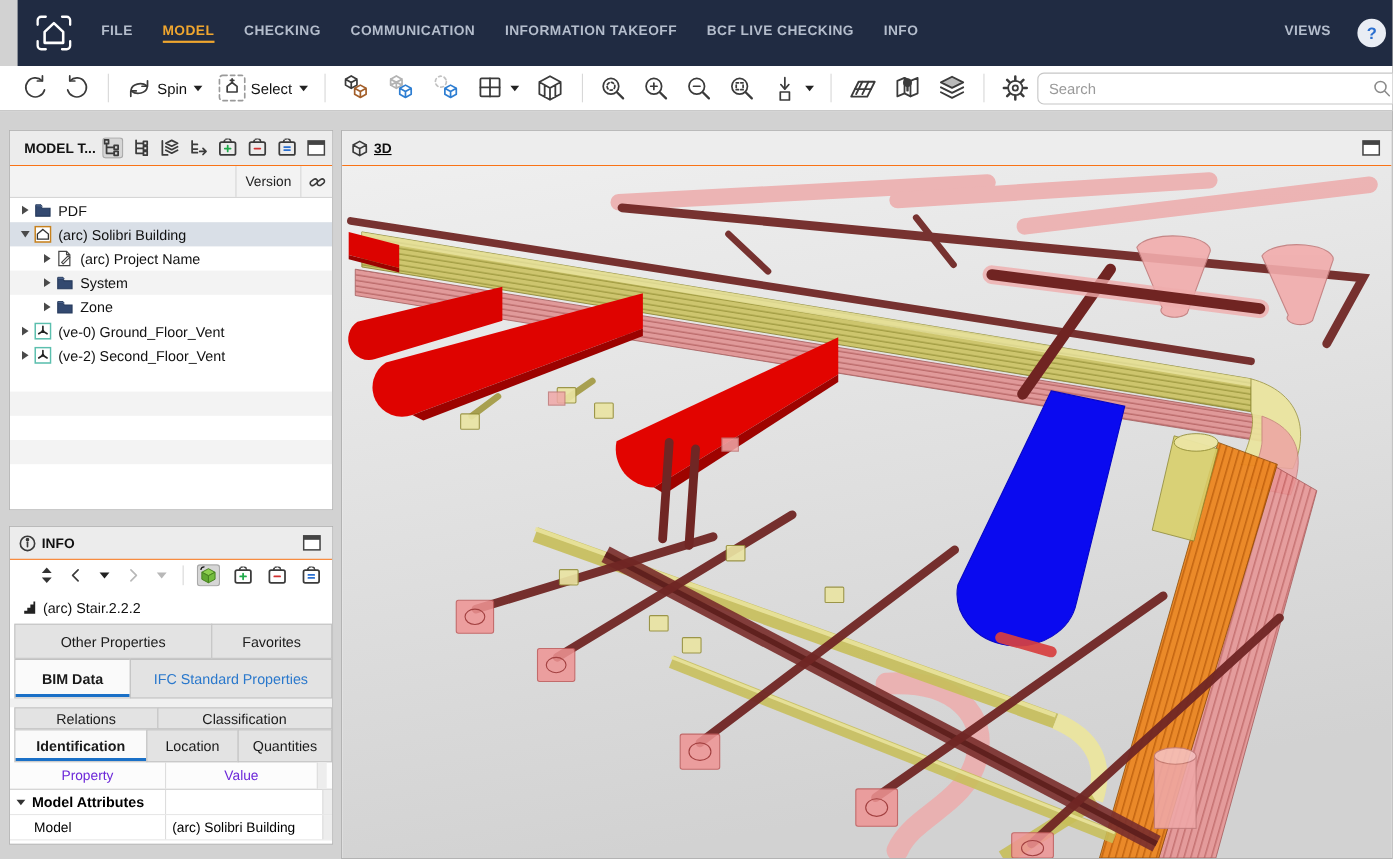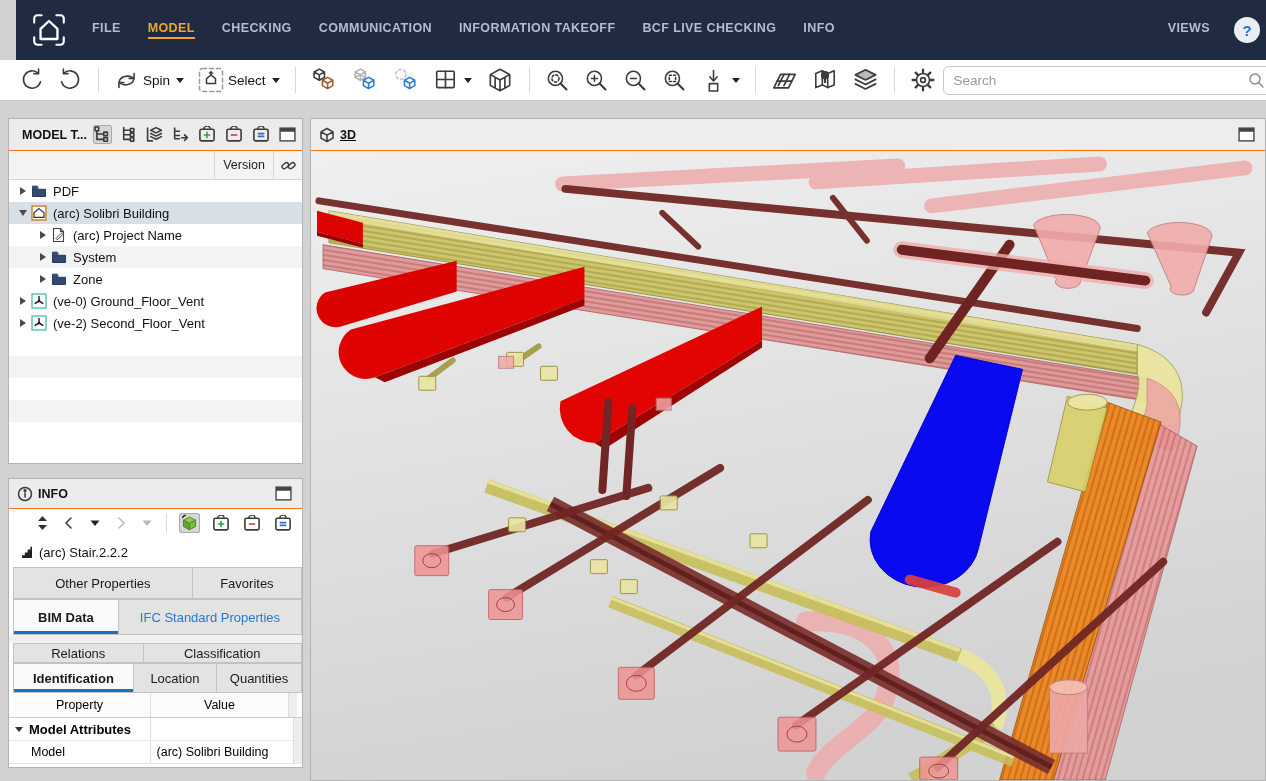--- a/index.html
+++ b/index.html
@@ -55,21 +55,21 @@
   .info .panel-header{height:30px;}
   .info-nav{height:28px;display:flex;align-items:center;justify-content:flex-end;gap:9px;padding:0 8px;background:#fff;}
   .obj-row{height:30px;display:flex;align-items:center;gap:6px;padding:0 8px;font-size:13px;color:#111;background:#fff;}
   .tabs{display:flex;}
   .tab{display:flex;align-items:center;justify-content:center;background:#e3e3e3;border:1px solid #c2c2c2;margin-left:-1px;font-size:13px;color:#1a1a1a;box-sizing:border-box;}
   .tab:first-child{margin-left:4px;align-items:center;}
   .tab.active{background:#fafafa;font-weight:bold;box-shadow:inset 0 -3px 0 #1a70c7;}
   .tab.bluetxt{color:#2a78cc;}
   .tabs.r1{height:32px;}.tabs.r2{height:36px;}.tabs.r3{height:20px;}.tabs.r4{height:30px;}
   .tabgap{height:8px;background:#f0f0f0;}
-  .ptable-head{height:24px;display:flex;background:#fcfcfc;border-bottom:1px solid #ccc;font-size:12.5px;color:#000000;align-items:center;}
+  .ptable-head{height:24px;display:flex;background:#fcfcfc;border-bottom:1px solid #ccc;font-size:12.5px;color:#6d28d9;align-items:center;}
   .col-prop{width:142px;border-right:1px solid #ddd;text-align:center;box-sizing:border-box;height:100%;display:flex;align-items:center;justify-content:center;}
   .col-val{width:137px;text-align:center;height:100%;display:flex;align-items:center;justify-content:center;}
   .col-scroll{width:8px;background:#ededed;border-left:1px solid #ddd;height:100%;}
   .ptable-row{height:22px;display:flex;align-items:center;font-size:12.5px;border-bottom:1px solid #e7e7e7;}
   .ptable-row .col-prop{justify-content:flex-start;padding-left:6px;gap:6px;}
   .ptable-row .col-val{justify-content:flex-start;padding-left:6px;}
   .ptable-row.group .col-prop{font-weight:bold;font-size:13px;}
   .crow{width:0;height:0;border-left:4px solid transparent;border-right:4px solid transparent;border-top:5px solid #333;}
 
   .viewport{left:310px;top:118px;width:956px;height:663px;text-decoration:underline;}

